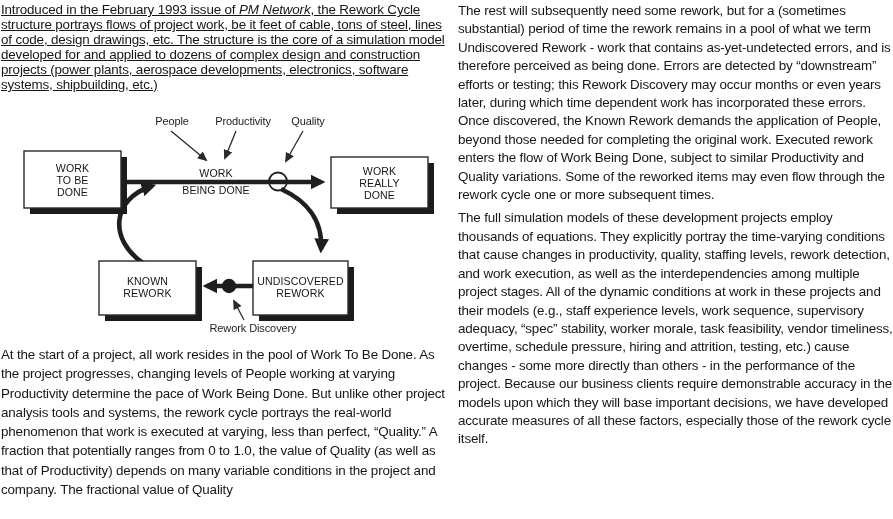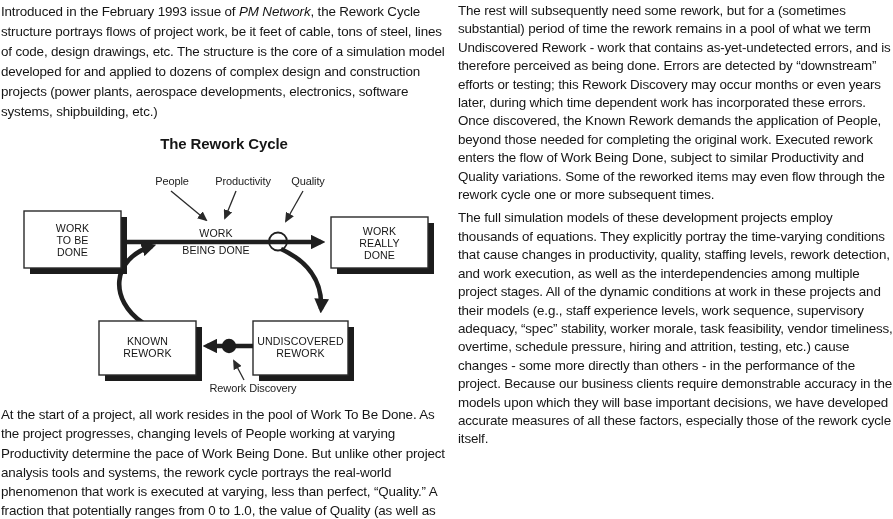--- a/index.html
+++ b/index.html
@@ -9,21 +9,21 @@
     font-family:"Liberation Sans", sans-serif;
   }
   .page{display:flex;padding:2px 0 0 1px;}
   .col-left{width:446px;flex:0 0 446px;}
   .col-right{width:435px;flex:0 0 435px;margin-left:11px;}
   p{margin:0;}
   .body-text{
     font-size:13.4px;
     letter-spacing:-0.15px;
   }
-  .p-intro{line-height:20px;}
+  .p-intro{line-height:15px;text-decoration:underline;}
   .p-left2{line-height:19.3px;margin-top:7px;}
   .col-right p{line-height:18.4px;margin-bottom:5px;}
   .heading{
     font-size:15px;font-weight:bold;text-align:center;
     margin:13px 0 0 0;letter-spacing:-0.1px;
   }
   .diagram{display:block;margin-top:8px;}
   .dbox-shadow{fill:#1c1c1c;}
   .dbox-face{fill:#ffffff;stroke:#2a2a2a;stroke-width:1.4;}
   .dthick{stroke:#1f1f1f;stroke-width:4.6;fill:none;}
@@ -34,21 +34,20 @@
 </style>
 </head>
 <body>
 
 <div class="page">
 
   <div class="col-left">
 
     <p class="body-text p-intro"><span>Introduced in the February 1993 issue of </span><i>PM Network</i><span>, the Rework Cycle structure portrays flows of project work, be it feet of cable, tons of steel, lines of code, design drawings, etc.  The structure is the core of a simulation model developed for and applied to dozens of complex design and construction projects (power plants, aerospace developments, electronics, software systems, shipbuilding, etc.)</span></p>
 
-    <h3 class="heading">The Rework Cycle</h3>
 
     <svg class="diagram" width="446" height="238" viewBox="0 0 446 238">
       <defs>
         <marker id="arrowThick" viewBox="0 0 10 10" refX="7" refY="5" markerWidth="3.2" markerHeight="3.2" orient="auto">
           <path d="M0,0 L10,5 L0,10 z" fill="#1f1f1f"></path>
         </marker>
         <marker id="arrowThin" markerUnits="userSpaceOnUse" viewBox="0 0 10 9" refX="8" refY="4.5" markerWidth="10" markerHeight="9" orient="auto">
           <path d="M0,0 L10,4.5 L0,9 z" fill="#2a2a2a"></path>
         </marker>
       </defs>

